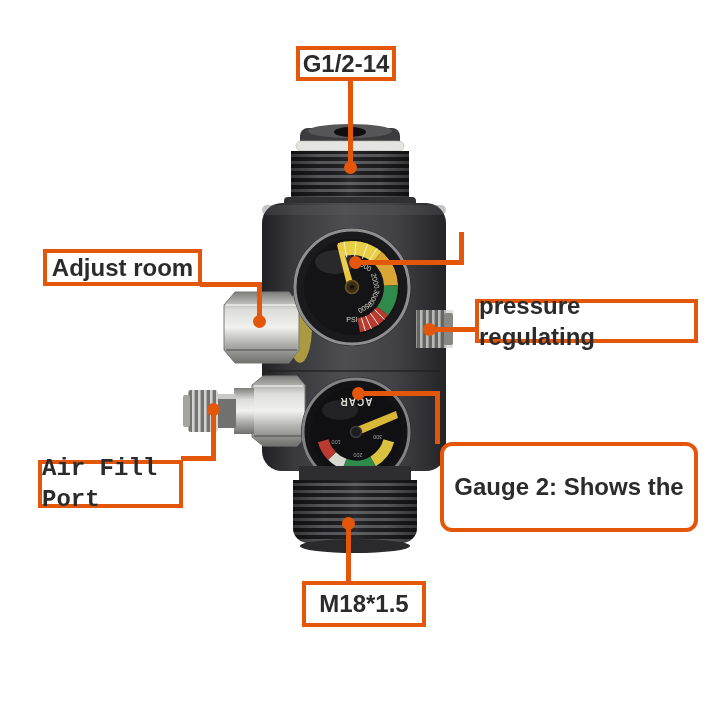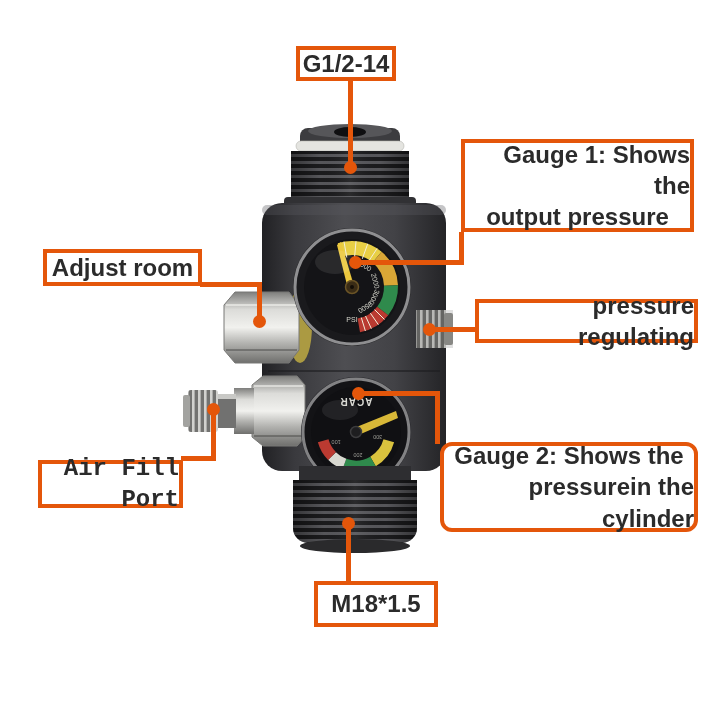--- a/index.html
+++ b/index.html
@@ -1,20 +1,20 @@
 <!DOCTYPE html>
 <html><head>
 <meta charset="utf-8">
 <style>
   html,body{margin:0;padding:0;background:#fff;}
   #canvas{position:relative;width:720px;height:720px;background:#ffffff;overflow:hidden;
           font-family:"Liberation Sans",sans-serif;}
   .callout{position:absolute;box-sizing:border-box;border:4px solid #E4560A;background:#ffffff;
            color:#2b2b2b;display:flex;flex-direction:column;align-items:center;justify-content:center;
-           font-size:24px;font-weight:600;text-align:right;line-height:1.3;z-index:3;}
+           font-size:24px;font-weight:600;text-align:left;line-height:1.3;z-index:3;}
   .ln{position:absolute;background:#E4560A;z-index:2;}
   .dot{position:absolute;width:13px;height:13px;border-radius:50%;background:#E4560A;z-index:4;}
   svg{position:absolute;left:0;top:0;z-index:1;}
   svg text{font-family:"Liberation Sans",sans-serif;}
 </style>
 </head>
 <body>
 
 <div id="canvas">
 
@@ -167,39 +167,34 @@
   <div class="dot" style="left:253px;top:315px;"></div>
   <div class="dot" style="left:423px;top:323px;"></div>
   <div class="dot" style="left:207px;top:403px;"></div>
   <div class="dot" style="left:352px;top:387px;"></div>
   <div class="dot" style="left:342px;top:517px;"></div>
 
   <div class="callout" style="left:296px;top:46px;width:100px;height:35px;">
     <span>G1/2-14</span>
   </div>
 
-  <div class="callout" style="left:461px;top:139px;width:233px;height:93px;">
-    <span>Gauge 1: Shows the</span>
-    <span>output pressure</span>
-  </div>
 
   <div class="callout" style="left:43px;top:249px;width:159px;height:37px;">
     <span>Adjust room</span>
   </div>
 
   <div class="callout" style="left:475px;top:299px;width:223px;height:44px;">
     <span>pressure regulating</span>
   </div>
 
   <div class="callout" style="left:38px;top:460px;width:145px;height:48px;font-family:Liberation Mono, monospace;">
     <span>Air Fill Port</span>
   </div>
 
   <div class="callout" style="left:440px;top:442px;width:258px;height:90px;border-radius:12px;">
     <span>Gauge 2: Shows the</span>
-    <span>pressurein the cylinder</span>
-  </div>
-
-  <div class="callout" style="left:314px;top:581px;width:124px;height:46px;">
+  </div>
+
+  <div class="callout" style="left:302px;top:581px;width:124px;height:46px;">
     <span>M18*1.5</span>
   </div>
 
 </div>
 
 </body></html>

